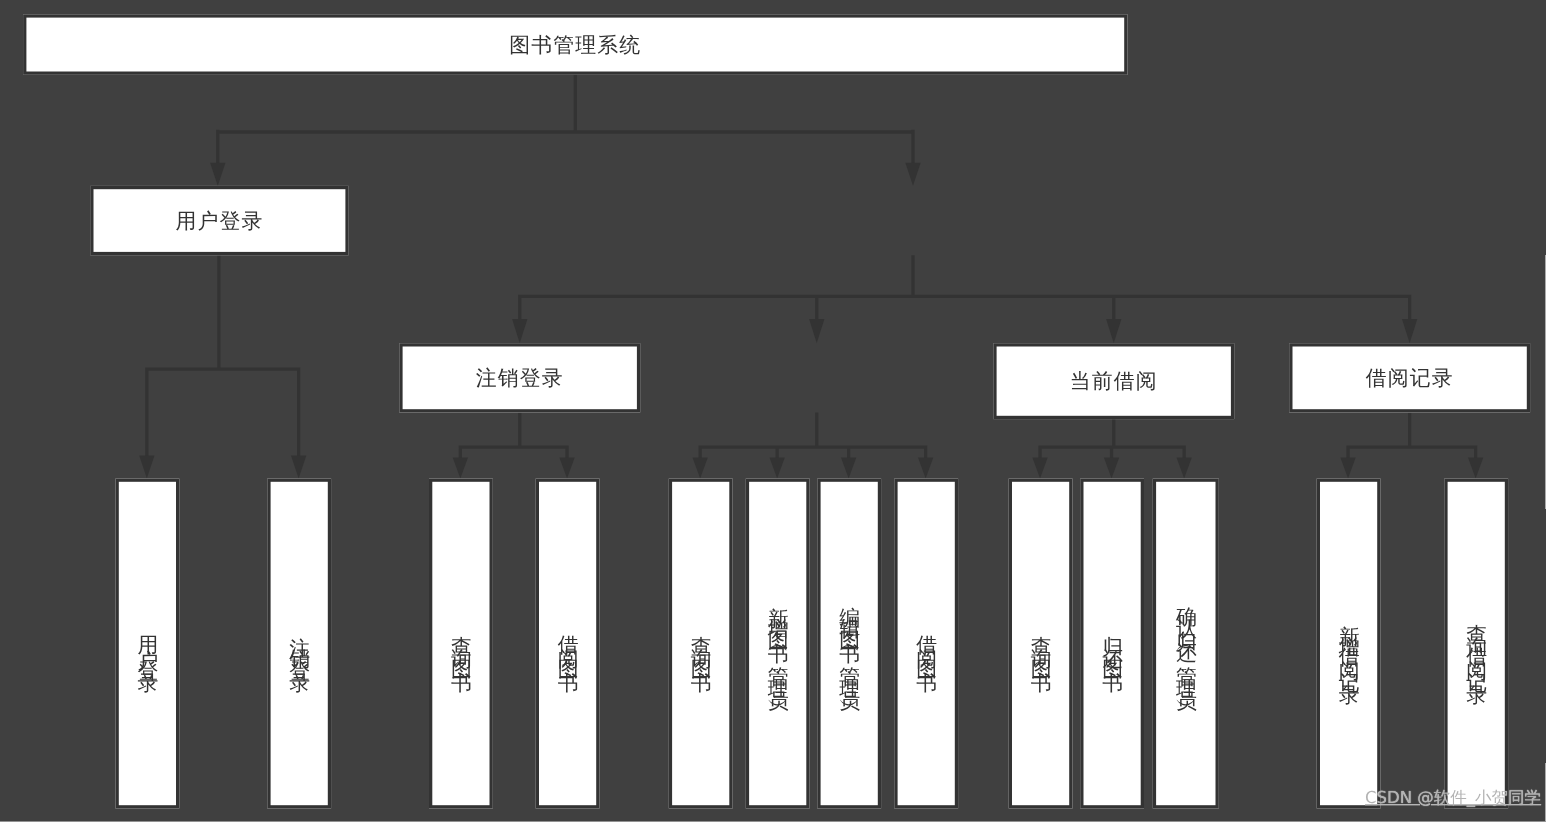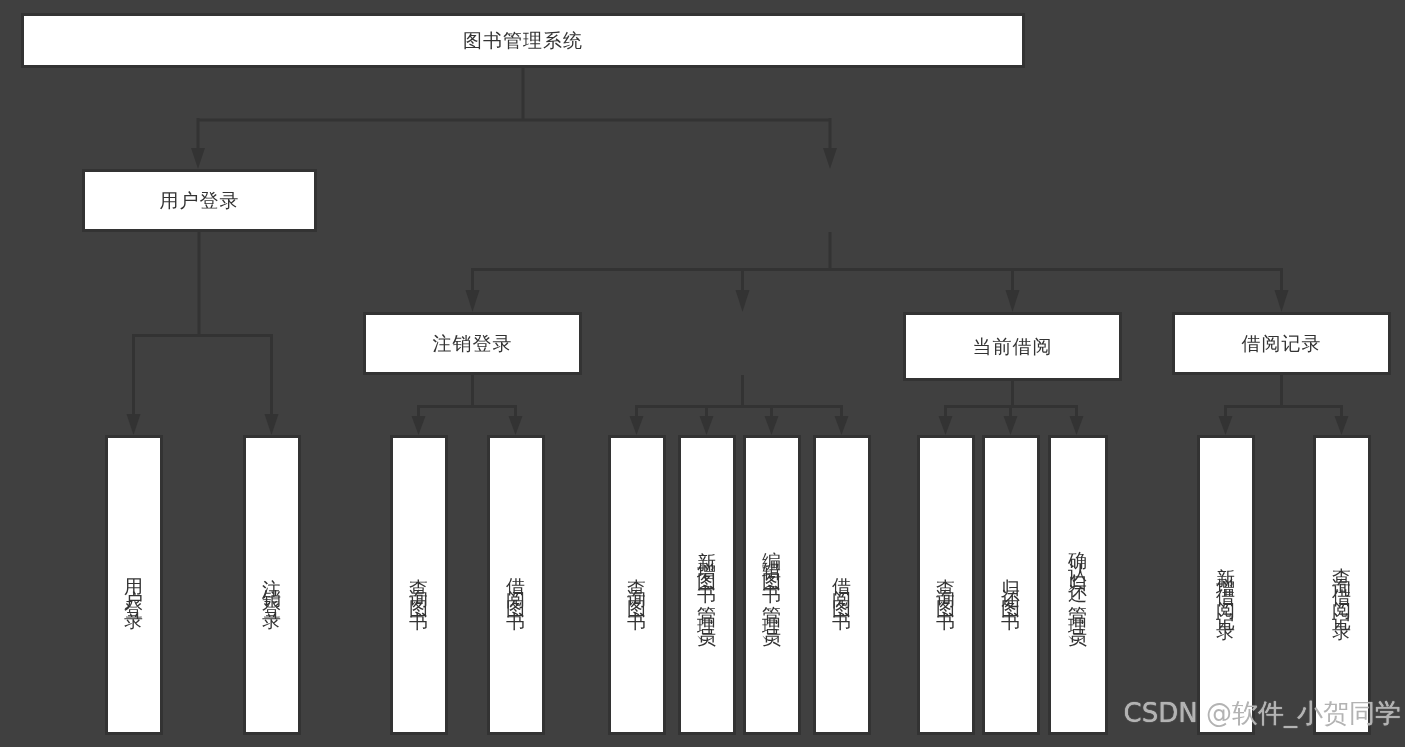--- a/index.html
+++ b/index.html
@@ -39,26 +39,27 @@
   }
   .box.v .lbl{
     writing-mode:vertical-lr;
     text-orientation:mixed;
     letter-spacing:11px;
     white-space:normal;
     line-height:1;
   }
   .watermark{
     position:absolute;
-    top:696px;right:4px;
+    top:716px;right:4px;
     z-index:5;
-    font-size:26px;
+    font-size:15px;
     color:var(--watermark);
     text-shadow:0 0 1px rgba(255,255,255,0.8);
     white-space:nowrap;
+    text-decoration:underline;
   }
 </style>
 </head>
 <body>
 
 <div class="canvas">
 
   <svg class="connectors" viewBox="0 0 1405 747" xmlns="http://www.w3.org/2000/svg">
 
     <path d="M523 66 V120 M196.5 120 H830 M198 118 V150 M830 118 V150"></path>

